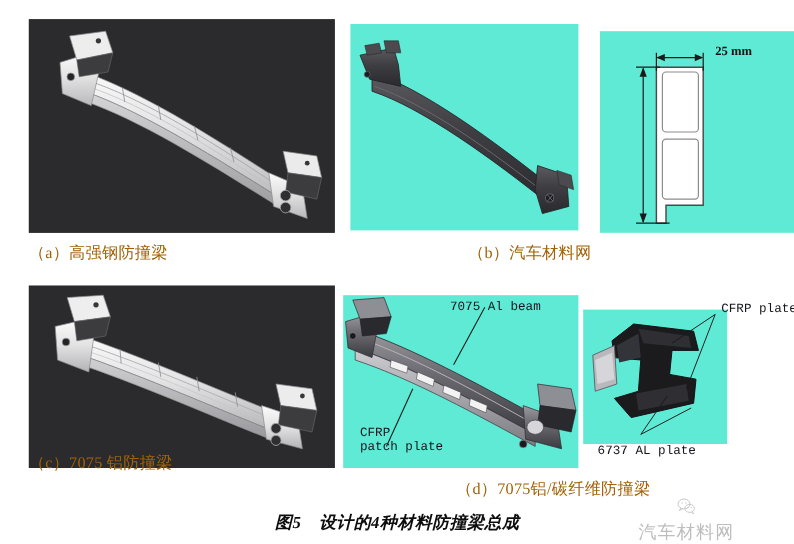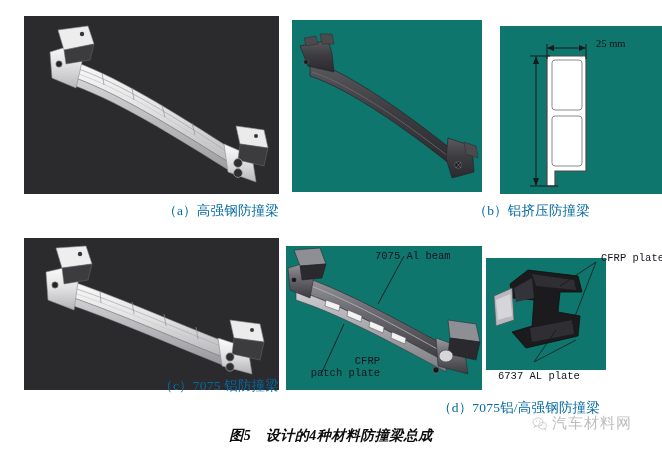--- a/index.html
+++ b/index.html
@@ -13,31 +13,32 @@
   
   .panel{position:absolute;}
 
   .photo-dark{
     position:absolute;
     background:#2b2b2d;
     overflow:hidden;
   }
   .photo-light{
     position:absolute;
-    background:#0f766e;
+    background:#5eead4;
     overflow:hidden;
+    font-weight:bold;
   }
 
   .caption{
     position:absolute;
-    text-align:right;
+    text-align:left;
     font-size:13.5px;
     letter-spacing:.2px;
     white-space:nowrap;
-    color:#0369a1;
+    color:#a16207;
   }
 
   .fig-caption{
     position:absolute;
     left:0;right:0;
     text-align:center;
     font-size:14px;
     font-weight:bold;
     white-space:nowrap;
     color:#0d0d0d;
@@ -46,21 +47,21 @@
 
   
   .anno{
     position:absolute;
     font-size:10.5px;
     line-height:12px;
     color:#15151f;
     white-space:nowrap;
     font-family:Liberation Mono, monospace;
   }
-  .anno.center{text-align:right;}
+  .anno.center{text-align:left;}
 
   .dim-label{
     position:absolute;
     font-size:10.5px;
     color:#111;
     white-space:nowrap;
   }
 
   svg{display:block;overflow:visible;}
 
@@ -178,21 +179,21 @@
           <line x1="30" y1="160" x2="58" y2="160"></line>
           <line x1="36" y1="31" x2="36" y2="159"></line>
         </g>
         <polygon points="36,30 33,38 39,38" fill="#1a1a1a"></polygon>
         <polygon points="36,160 33,152 39,152" fill="#1a1a1a"></polygon>
       </svg>
       <div class="dim-label" style="left:96px;top:12px;">25 mm</div>
 
     </div>
 
-    <div class="caption" style="left:390px;top:202px;width:200px;">（b）铝挤压防撞梁</div>
+    <div class="caption" style="left:390px;top:202px;width:200px;">（b）汽车材料网</div>
   </div>
 
   <div class="panel">
     <div class="photo-dark" style="left:24px;top:238px;width:255px;height:152px;">
       <svg width="255" height="152" viewBox="0 0 255 152">
         <defs>
           <linearGradient id="alG" x1="0" y1="0" x2="0" y2="1">
             <stop offset="0%" stop-color="#fcfcfc"></stop>
             <stop offset="50%" stop-color="#e2e2e3"></stop>
             <stop offset="100%" stop-color="#b3b3b6"></stop>
@@ -299,26 +300,26 @@
           <line x1="110" y1="4" x2="86" y2="66"></line>
           <line x1="48" y1="104" x2="70" y2="72"></line>
           <line x1="48" y1="104" x2="90" y2="82"></line>
         </g>
       </svg>
     </div>
 
     <div class="anno" style="left:565px;top:252px;padding-left:36px;">CFRP plate</div>
     <div class="anno" style="left:498px;top:370px;">6737 AL plate</div>
 
-    <div class="caption" style="left:380px;top:399px;width:220px;">（d）7075铝/高强钢防撞梁</div>
+    <div class="caption" style="left:380px;top:399px;width:220px;">（d）7075铝/碳纤维防撞梁</div>
   </div>
 
   <div class="fig-caption" style="top:427px;font-style:italic;">图5　设计的4种材料防撞梁总成</div>
 
-  <div class="watermark" style="left:532px;top:414px;">
+  <div class="watermark" style="left:532px;top:414px;flex-direction:column;">
     <svg class="wm-icon" viewBox="0 0 24 24">
       <ellipse cx="9" cy="9" rx="7.5" ry="6.2" fill="none" stroke="#8a8a8a" stroke-width="1.2"></ellipse>
       <path d="M5,14 L3.2,17 L6.6,15.4" fill="none" stroke="#8a8a8a" stroke-width="1.2"></path>
       <circle cx="6.6" cy="7.6" r="0.9" fill="#8a8a8a"></circle>
       <circle cx="11.4" cy="7.6" r="0.9" fill="#8a8a8a"></circle>
       <ellipse cx="16" cy="14.5" rx="6" ry="5" fill="none" stroke="#8a8a8a" stroke-width="1.1"></ellipse>
       <path d="M19.5,18.6 L21.2,21 L18.4,19.8" fill="none" stroke="#8a8a8a" stroke-width="1.1"></path>
       <circle cx="14" cy="13.5" r="0.75" fill="#8a8a8a"></circle>
       <circle cx="18" cy="13.5" r="0.75" fill="#8a8a8a"></circle>
     </svg>

